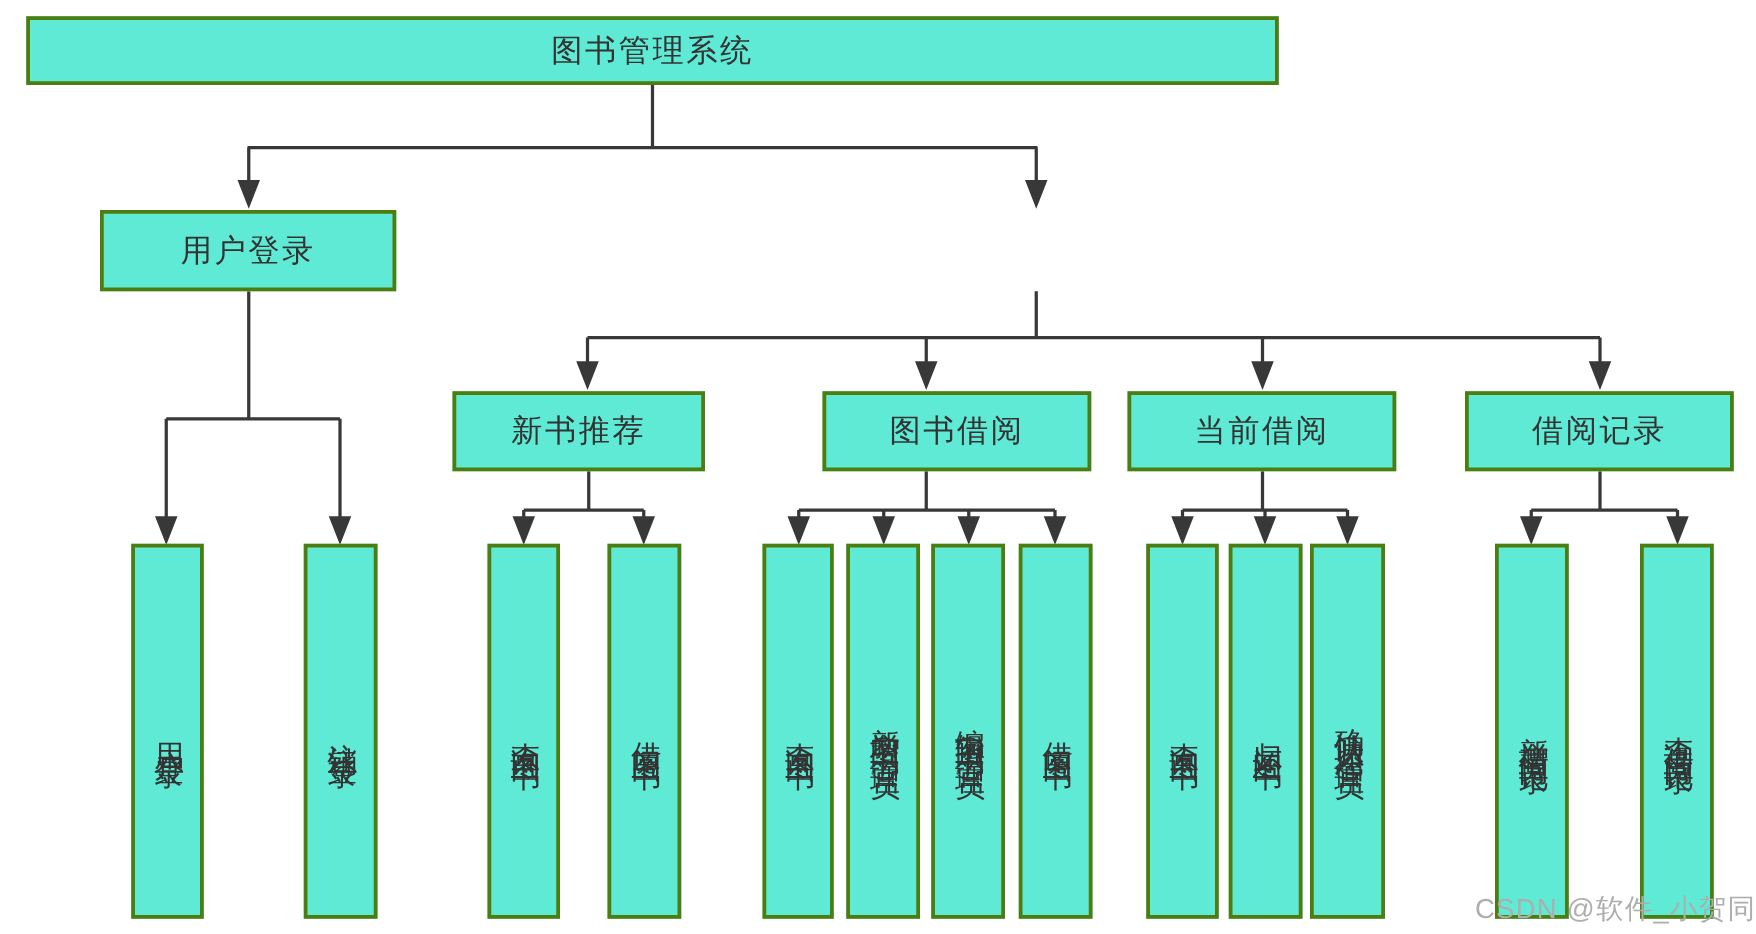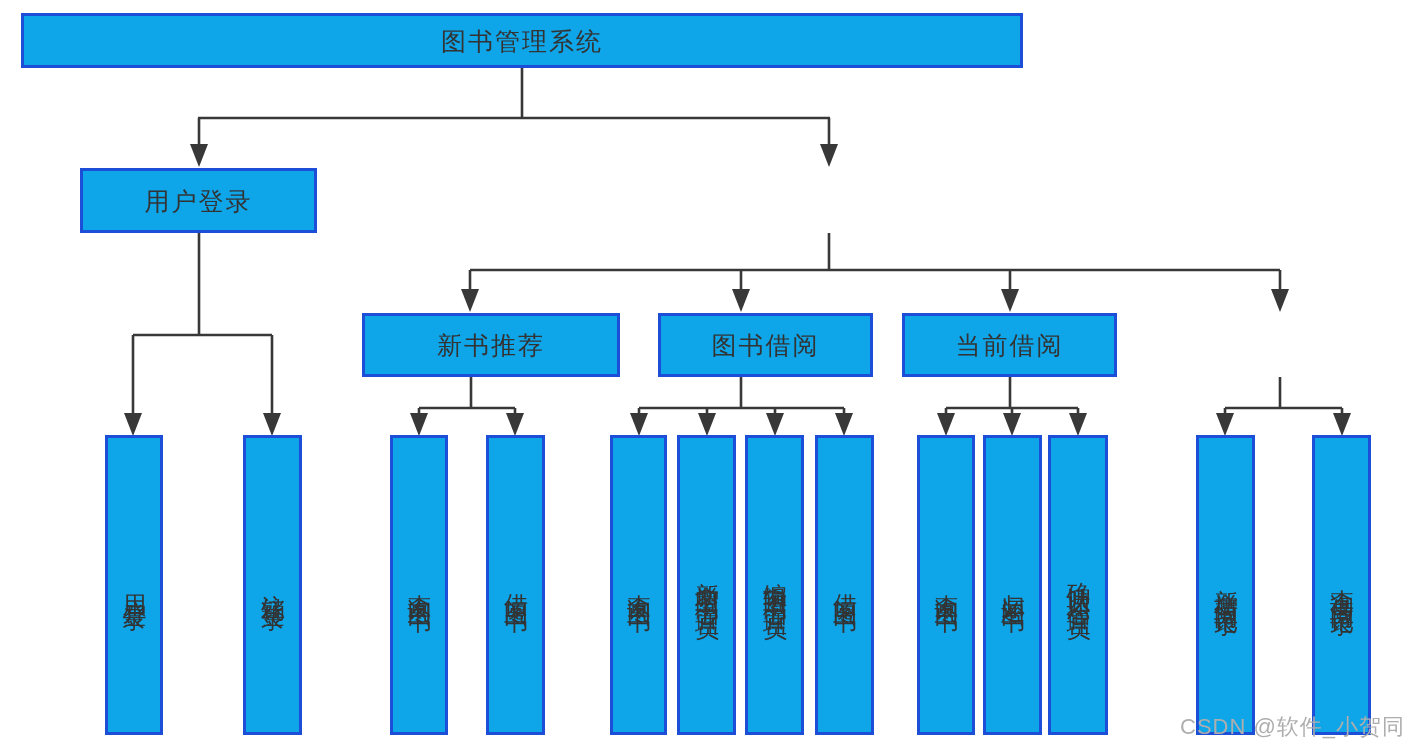--- a/index.html
+++ b/index.html
@@ -7,22 +7,22 @@
     position:relative;
     width:1405px;height:747px;
     background:#ffffff;
     font-family:"Liberation Sans","DejaVu Sans",sans-serif;
     overflow:hidden;
   }
   svg.connectors{position:absolute;left:0;top:0;pointer-events:none;}
   .node{
     position:absolute;
     box-sizing:border-box;
-    border:3px solid #1d4ed8;
-    background:#0ea5e9;
+    border:3px solid #4d7c0f;
+    background:#5eead4;
     display:flex;
     align-items:center;
     justify-content:center;
     color:#333333;
     font-size:25px;
     letter-spacing:2px;
     text-align:center;
     line-height:1.2;
     z-index:2;
   }
@@ -87,23 +87,24 @@
       <polygon points="1069,413 1087,413 1078,436"></polygon>
       <polygon points="1216,413 1234,413 1225,436"></polygon>
       <polygon points="1333,413 1351,413 1342,436"></polygon>
     </g>
   </svg>
 
   <div class="node" style="left:21px;top:13px;width:1002px;height:55px;">图书管理系统</div>
 
   <div class="node" style="left:80px;top:168px;width:237px;height:65px;">用户登录</div>
 
-  <div class="node" style="left:362px;top:313px;width:258px;height:64px;">新书推荐</div>
+  <div class="node" style="left:362px;top:313px;width:202px;height:64px;">新书推荐</div>
   <div class="node" style="left:658px;top:313px;width:215px;height:64px;">图书借阅</div>
   <div class="node" style="left:902px;top:313px;width:215px;height:64px;">当前借阅</div>
+  <div class="node" style="left:1172px;top:313px;width:215px;height:64px;">借阅记录</div>
 
   <div class="node v" style="left:105px;top:435px;width:58px;height:300px;">用户登录</div>
   <div class="node v" style="left:243px;top:435px;width:59px;height:300px;">注销登录</div>
 
   <div class="node v" style="left:390px;top:435px;width:58px;height:300px;">查询图书</div>
   <div class="node v" style="left:486px;top:435px;width:59px;height:300px;">借阅图书</div>
 
   <div class="node v" style="left:610px;top:435px;width:57px;height:300px;">查询图书</div>
   <div class="node v" style="left:677px;top:435px;width:59px;height:300px;">新增图书（管理员）</div>
   <div class="node v" style="left:745px;top:435px;width:59px;height:300px;">编辑图书（管理员）</div>

